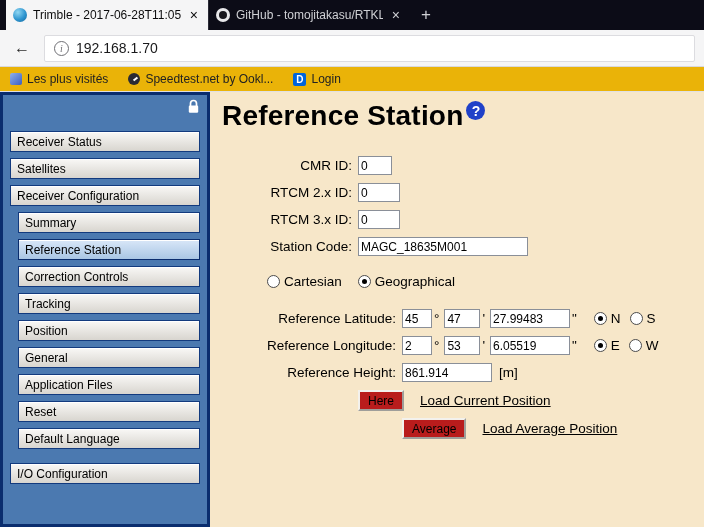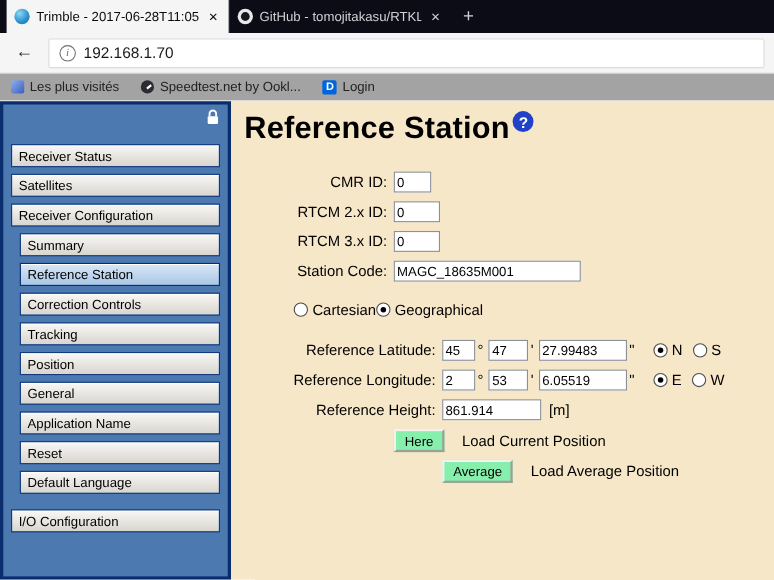--- a/index.html
+++ b/index.html
@@ -25,21 +25,21 @@
   .back-btn { width:26px; height:26px; border-radius:50%; display:flex; align-items:center; justify-content:center;
               font-size:16px; color:#2b2b2b; }
   .urlbar { flex:1; height:27px; background:#fff; border:1px solid #dcdce0; border-radius:2px;
             display:flex; align-items:center; gap:7px; padding:0 9px; }
   .info-icon { width:15px; height:15px; border-radius:50%; border:1px solid #6f6f74; color:#6f6f74;
                font-size:10px; font-style:italic; font-family:"Liberation Serif", serif;
                display:flex; align-items:center; justify-content:center; flex:0 0 15px; }
   .url-text { font-size:14px; color:#19191b; }
 
   
-  .bookmarksbar { flex:0 0 25px; background:#a3a3a3; border-bottom:1px solid #e0e0e3; display:flex; align-items:center;
+  .bookmarksbar { flex:0 0 25px; background:#eab308; border-bottom:1px solid #e0e0e3; display:flex; align-items:center;
                   padding:0 10px; gap:20px; font-size:12px; color:#222; }
   .bm { display:flex; align-items:center; gap:5px; }
   .bm-mostvisited { width:12px; height:12px; border-radius:2px; background:linear-gradient(135deg,#8fb0ec,#3a5ec2); flex:0 0 12px; }
   .bm-speedtest { width:12px; height:12px; border-radius:50%; background:#2b2b33; position:relative; flex:0 0 12px; }
   .bm-speedtest::after { content:""; position:absolute; left:5px; top:5px; width:5px; height:2px; background:#fff; transform:rotate(-40deg); }
   .bm-dailymotion { width:13px; height:13px; border-radius:2px; background:#0064dc; color:#fff; font-size:10px; font-weight:bold;
                     display:flex; align-items:center; justify-content:center; flex:0 0 13px; }
 
   
   .content { flex:1; display:flex; overflow:hidden; }
@@ -66,29 +66,29 @@
               font-family:"Liberation Sans", sans-serif; padding:0 2px; }
   .w-cmr { width:34px; } .w-rtcm { width:42px; } .w-name { width:170px; }
   .w-deg { width:30px; } .w-min { width:36px; } .w-sec { width:80px; } .w-h { width:90px; }
   .sym { margin:0 5px 0 2px; }
   .unit { margin-left:7px; }
 
   .radio { width:13px; height:13px; border:1px solid #4c4c4c; border-radius:50%; background:#fff;
            display:inline-block; position:relative; margin-right:4px; flex:0 0 13px; }
   .radio.sel::after { content:""; position:absolute; left:3px; top:3px; width:5px; height:5px; border-radius:50%; background:#000; }
   .opt { display:flex; align-items:center; }
-  .coord-type-row { display:flex; gap:0; margin:18px 0 20px 45px; align-items:center; }
+  .coord-type-row { display:flex; gap:16px; margin:18px 0 20px 45px; align-items:center; }
   .hemi { display:flex; align-items:center; margin-left:12px; gap:9px; }
 
   .action-row { display:flex; align-items:center; margin-bottom:7px; }
   .spacer1 { width:136px; flex:0 0 136px; }
   .spacer2 { width:180px; flex:0 0 180px; }
-  .btn3d { background:#86efac; border:2px outset #f3f1ec; font-size:12px; color:#000;
+  .btn3d { background:#b91c1c; border:2px outset #f3f1ec; font-size:12px; color:#000;
            font-family:"Liberation Sans", sans-serif; padding:1px 8px; height:21px; }
-  .action-text { margin-left:16px; }
+  .action-text { margin-left:16px;text-decoration:underline; }
 </style>
 </head>
 <body>
 
 <div class="window">
 
   <div class="tabbar">
     <div class="tab active">
       <span class="fav-trimble"></span>
       <span class="tab-title">Trimble - 2017-06-28T11:05:</span>
@@ -136,21 +136,21 @@
       </span>
       <div class="sbtn">Receiver Status</div>
       <div class="sbtn">Satellites</div>
       <div class="sbtn">Receiver Configuration</div>
       <div class="sbtn sub">Summary</div>
       <div class="sbtn sub selected">Reference Station</div>
       <div class="sbtn sub">Correction Controls</div>
       <div class="sbtn sub">Tracking</div>
       <div class="sbtn sub">Position</div>
       <div class="sbtn sub">General</div>
-      <div class="sbtn sub">Application Name</div>
+      <div class="sbtn sub">Application Files</div>
       <div class="sbtn sub">Reset</div>
       <div class="sbtn sub">Default Language</div>
       <div class="sbtn gap-before">I/O Configuration</div>
     </div>
 
     <div class="main">
 
       <div class="page-title-row">
         <h1 class="page-title">Reference Station</h1>
         <span class="help-icon">?</span>

